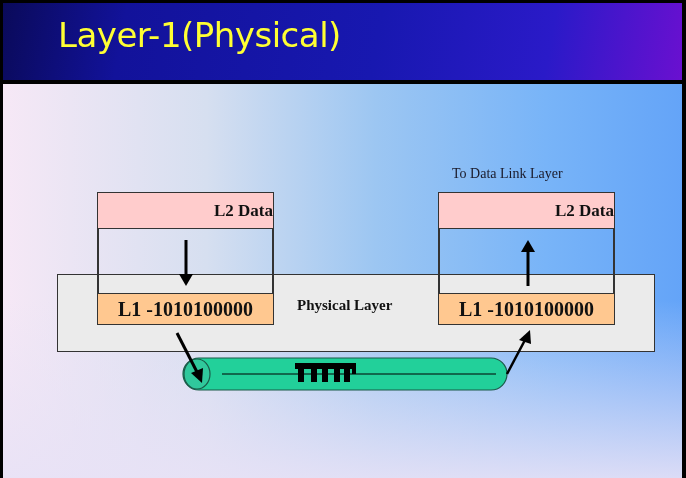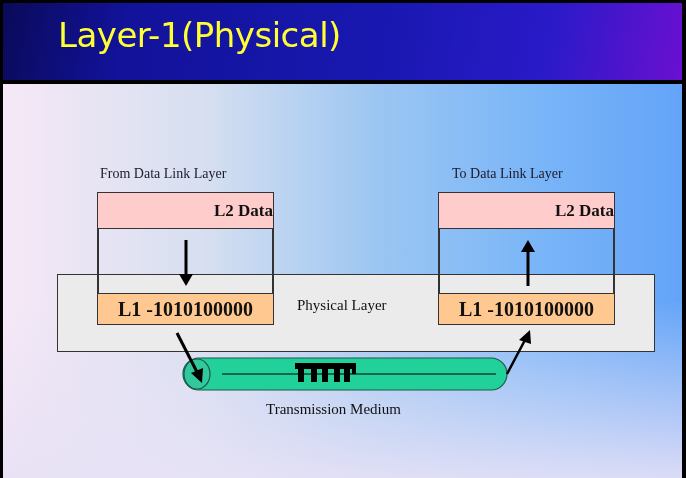--- a/index.html
+++ b/index.html
@@ -35,38 +35,37 @@
       position: absolute; height: 37px; background: #ffcccc; border: 1.5px solid #333;
       display: flex; align-items: center; justify-content: flex-end;
       font-size: 17px; font-weight: bold;
     }
     .orange-box {
       position: absolute; height: 32px; background: #ffc890; border: 1.5px solid #333;
       display: flex; align-items: center; justify-content: center;
       font-size: 20px; font-weight: bold; white-space: nowrap;
     }
     .vline { position: absolute; width: 1.5px; background: #333; }
-    .phys-label { position: absolute; left: 297px; top: 297px; font-size: 15px; white-space: nowrap; }
+    .phys-label { position: absolute; left: 297px; top: 297px; font-size: 15px; white-space: nowrap; font-weight: bold; }
     .medium-label { position: absolute; left: 266px; top: 401px; font-size: 15px; white-space: nowrap; }
     svg.overlay { position: absolute; left: 0; top: 0; }
   </style>
 </head>
 <body>
 
 <div class="slide">
   <div class="header">
     <div class="title">Layer-1(Physical)</div>
   </div>
 
   <div class="content"></div>
 
   <div class="phys-box"></div>
   <div class="phys-label serif">Physical Layer</div>
 
-  <div class="caption serif" style="left:100px; top:166px;">From Data Link Layer</div>
   <div class="pink-box serif" style="left:97px; top:192px; width:177px;">
     <span>L2 Data</span>
   </div>
   <div class="vline" style="left:97px; top:228px; height:65px;"></div>
   <div class="vline" style="left:272px; top:228px; height:65px;"></div>
   <div class="orange-box serif" style="left:97px; top:293px; width:177px;">
     <span>L1 -1010100000</span>
   </div>
 
   <div class="caption serif" style="left:452px; top:166px;text-align:right;">To Data Link Layer</div>
@@ -122,14 +121,13 @@
       <line x1="177" y1="333" x2="198" y2="374" stroke="#000" stroke-width="3"></line>
       <path d="M191,373 L203,368 L202,383 z" fill="#000"></path>
     </g>
 
     <g>
       <line x1="507" y1="374" x2="525" y2="340" stroke="#000" stroke-width="2.5"></line>
       <path d="M519,340 L531,344 L530,330 z" fill="#000"></path>
     </g>
   </svg>
 
-  <div class="medium-label serif">Transmission Medium</div>
 </div>
 
 </body></html>

